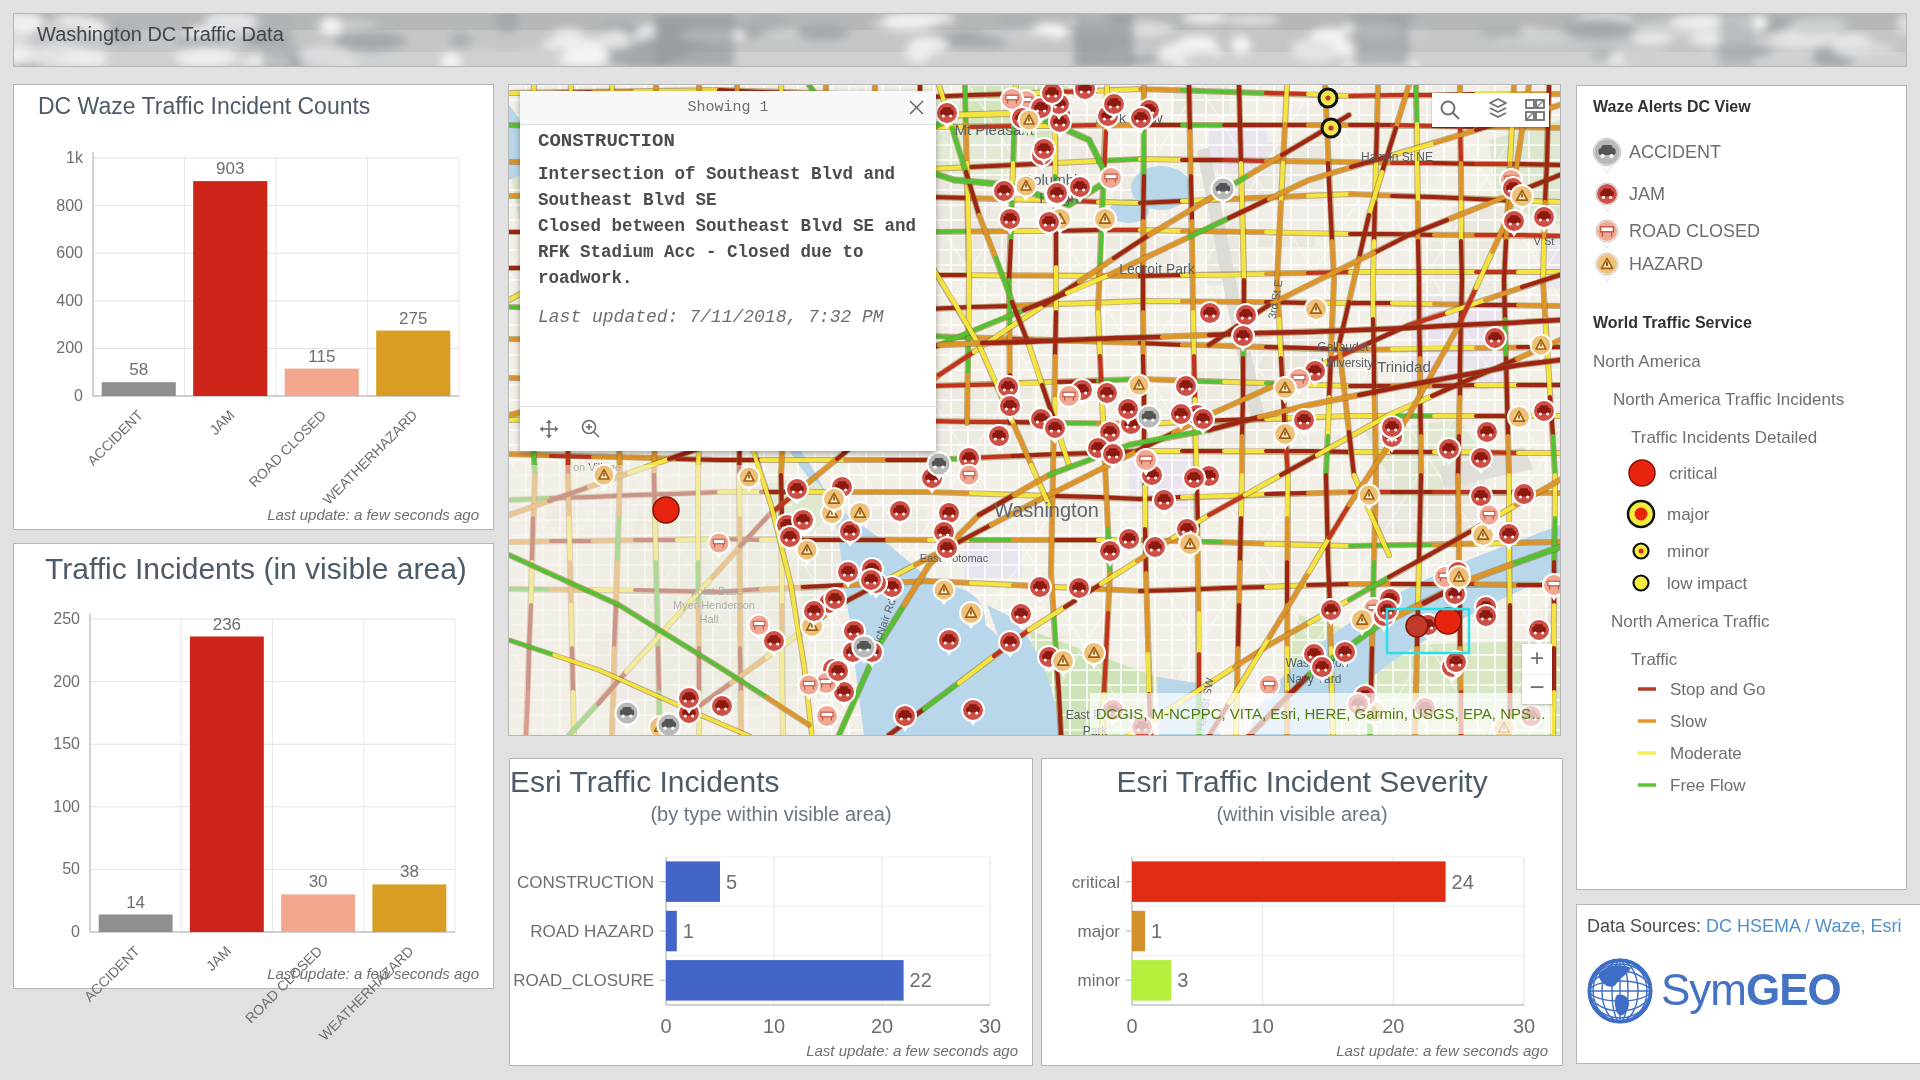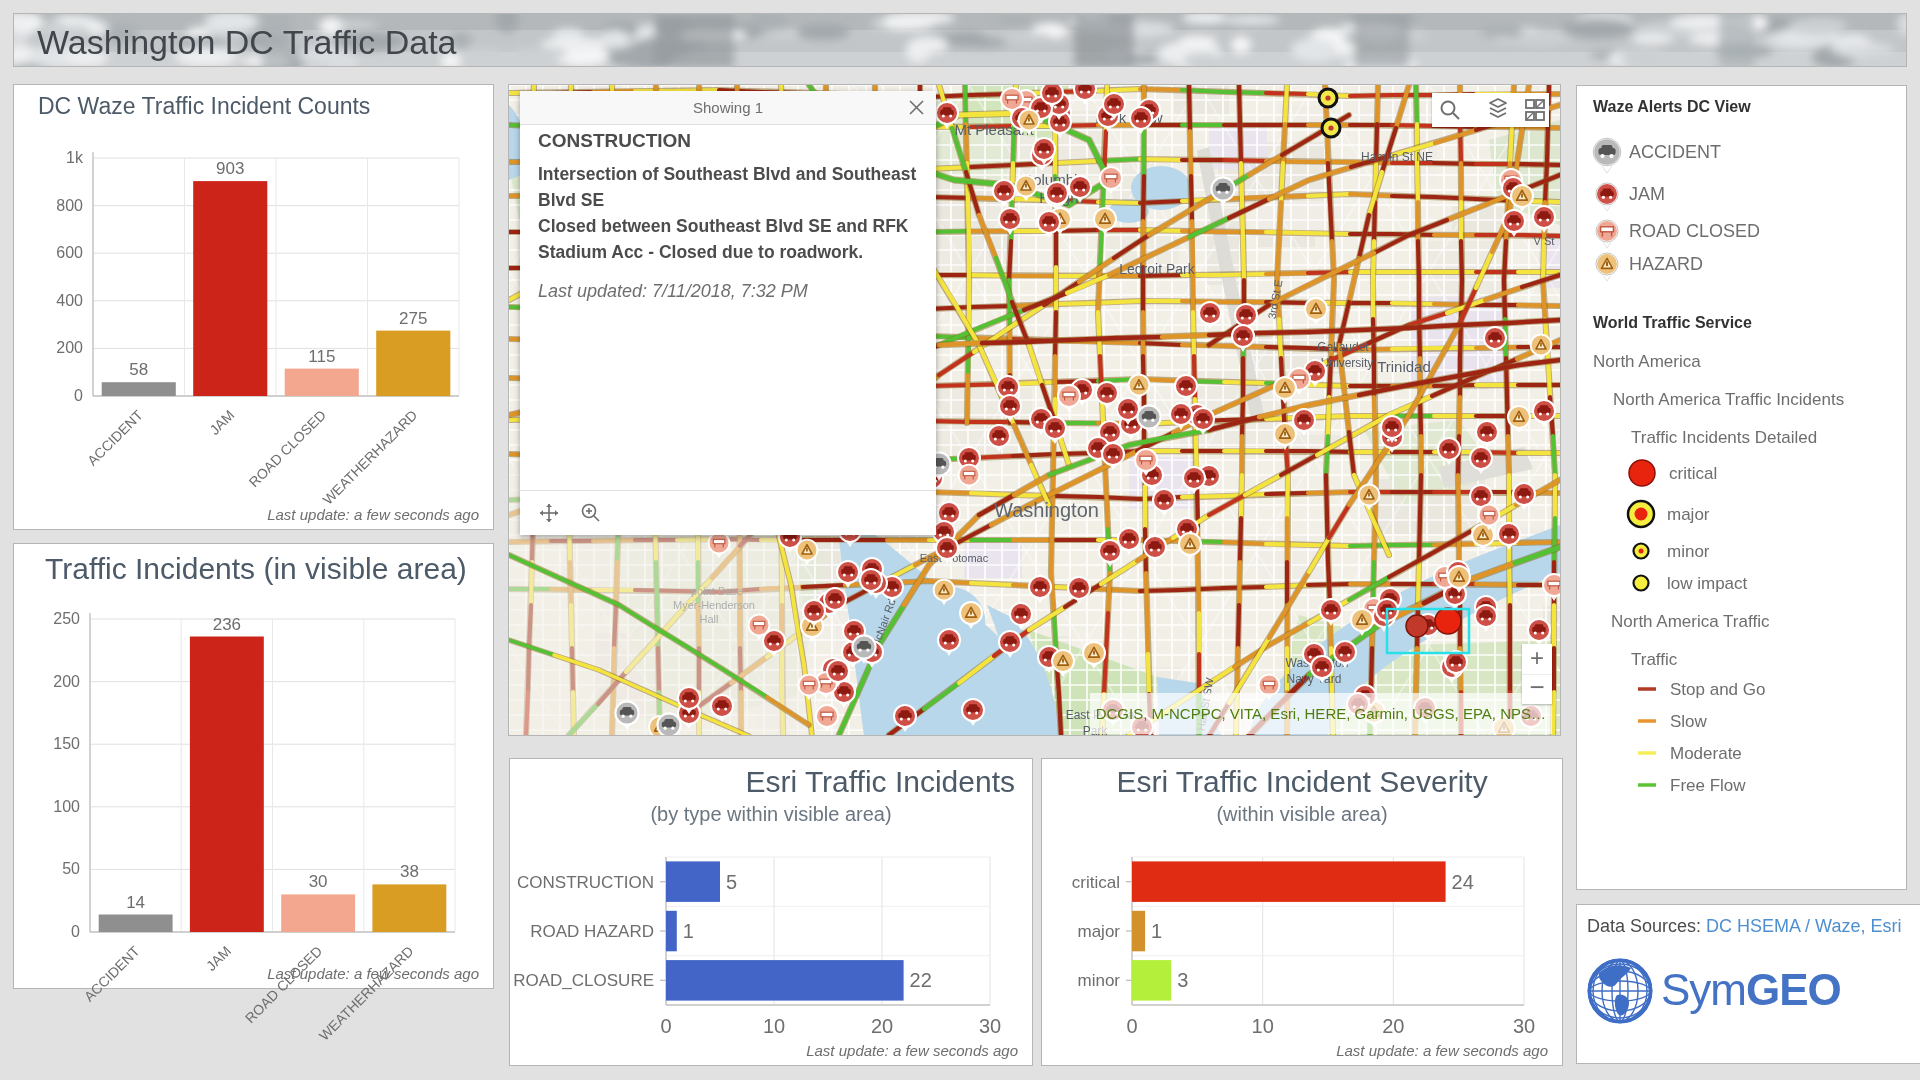--- a/index.html
+++ b/index.html
@@ -126,21 +126,21 @@
         <ellipse cx="1000" cy="6" rx="19" ry="5" fill="#aab0b4"></ellipse>
         <ellipse cx="1129" cy="45" rx="16" ry="5" fill="#a2a8ac"></ellipse>
         <ellipse cx="914" cy="31" rx="20" ry="9" fill="#eceef0"></ellipse>
         <rect x="640" y="0" width="80" height="54" fill="#949a9e" opacity="0.7"></rect>
         <rect x="1060" y="0" width="60" height="54" fill="#8d9397" opacity="0.7"></rect>
         <rect x="1340" y="0" width="55" height="54" fill="#9aa0a4" opacity="0.7"></rect>
         <rect x="1705" y="0" width="35" height="54" fill="#aab0b3" opacity="0.7"></rect>
         <rect x="248" y="0" width="30" height="54" fill="#aab0b3" opacity="0.7"></rect>
       </g>
     </svg>
-<div style="position:absolute;left:23px;top:9px;font-size:34px;color:#41464d">Washington DC Traffic Data</div>
+<div style="position:absolute;left:23px;top:9px;font-size:20px;color:#41464d">Washington DC Traffic Data</div>
 </div>
 <div class="panel" style="left:13px;top:84px;width:481px;height:446px">
     <div style="position:absolute;left:24px;top:8px;font-size:23px;color:#4d5a68;white-space:nowrap">DC Waze Traffic Incident Counts</div>
     <svg width="481" height="446" style="position:absolute;left:0;top:0" font-family="Liberation Sans, sans-serif">
       <line x1="79" y1="311.0" x2="445" y2="311.0" stroke="#e0e0e0" stroke-width="1"></line>
       <text x="69" y="316.0" text-anchor="end" font-size="16" fill="#6e6e6e">0</text>
       <line x1="79" y1="263.4" x2="445" y2="263.4" stroke="#e0e0e0" stroke-width="1"></line>
       <text x="69" y="268.4" text-anchor="end" font-size="16" fill="#6e6e6e">200</text>
       <line x1="79" y1="215.8" x2="445" y2="215.8" stroke="#e0e0e0" stroke-width="1"></line>
       <text x="69" y="220.8" text-anchor="end" font-size="16" fill="#6e6e6e">400</text>
@@ -2664,21 +2664,21 @@
           <rect x="104" y="7" width="8" height="8"></rect>
           <rect x="94" y="19" width="8" height="8"></rect>
           <rect x="104" y="19" width="8" height="8"></rect>
 <path d="M104,15 l8,-8 M94,27 l8,-8" stroke-width="1.2"></path>
 </g>
 </svg></div>
     <div style="position:absolute;left:1013px;top:559px;width:30px;height:60px;background:#fff;box-shadow:0 1px 2px rgba(0,0,0,0.3);text-align:center">
 <div style="height:30px;line-height:28px;font-size:24px;color:#6e6e6e;border-bottom:1px solid #eee">+</div>
 <div style="height:29px;line-height:25px;font-size:26px;color:#6e6e6e">−</div>
     </div>
-    <div style="position:absolute;left:11px;top:6px;width:416px;height:444px;background:#fff;box-shadow:0 2px 6px rgba(0,0,0,0.35);font-family:Liberation Sans, sans-serif">
+    <div style="position:absolute;left:11px;top:6px;width:416px;height:360px;background:#fff;box-shadow:0 2px 6px rgba(0,0,0,0.35);font-family:Liberation Mono, monospace">
 <div style="height:33px;background:#f8f8f8;border-bottom:1px solid #e0e0e0;position:relative">
 <div style="text-align:center;line-height:33px;font-size:15px;color:#6e6e6e">Showing 1</div>
 <svg width="15" height="15" style="position:absolute;right:12px;top:9px" stroke="#6e6e6e" stroke-width="1.6">
           <line x1="1" y1="1" x2="14" y2="14"></line>
           <line x1="14" y1="1" x2="1" y2="14"></line>
         </svg>
 </div>
 <div style="padding:5px 18px 0 18px;color:#4c4c4c">
 <div style="font-size:19px;font-weight:bold;margin-top:0">CONSTRUCTION</div>
 <div style="font-size:17.5px;font-weight:bold;line-height:26px;margin-top:9px">Intersection of Southeast Blvd and Southeast Blvd SE<br>Closed between Southeast Blvd SE and RFK Stadium Acc - Closed due to roadwork.</div>
@@ -2697,21 +2697,21 @@
               <line x1="3" y1="3" x2="8" y2="8"></line>
               <line x1="-2" y1="-5" x2="-2" y2="1"></line>
               <line x1="-5" y1="-2" x2="1" y2="-2"></line>
             </g>
 </g>
         </svg>
 </div>
 </div>
   </div>
 <div class="panel" style="left:509px;top:758px;width:524px;height:308px">
-    <div style="position:absolute;left:0;right:17px;top:6px;text-align:right;font-size:30px;color:#4d5a68">Esri Traffic Incidents</div>
+    <div style="position:absolute;left:0;right:17px;top:6px;text-align:left;font-size:30px;color:#4d5a68">Esri Traffic Incidents</div>
     <div style="position:absolute;left:0;right:0;top:44px;text-align:center;font-size:20px;color:#6b7680">(by type within visible area)</div>
     <svg width="524" height="308" style="position:absolute;left:0;top:0" font-family="Liberation Sans, sans-serif">
       <line x1="156.0" y1="98" x2="156.0" y2="246" stroke="#e3e3e3" stroke-width="1"></line>
       <text x="156.0" y="274" text-anchor="middle" font-size="20" fill="#6e6e6e">0</text>
       <line x1="264.0" y1="98" x2="264.0" y2="246" stroke="#e3e3e3" stroke-width="1"></line>
       <text x="264.0" y="274" text-anchor="middle" font-size="20" fill="#6e6e6e">10</text>
       <line x1="372.0" y1="98" x2="372.0" y2="246" stroke="#e3e3e3" stroke-width="1"></line>
       <text x="372.0" y="274" text-anchor="middle" font-size="20" fill="#6e6e6e">20</text>
       <line x1="480.0" y1="98" x2="480.0" y2="246" stroke="#e3e3e3" stroke-width="1"></line>
       <text x="480.0" y="274" text-anchor="middle" font-size="20" fill="#6e6e6e">30</text>

